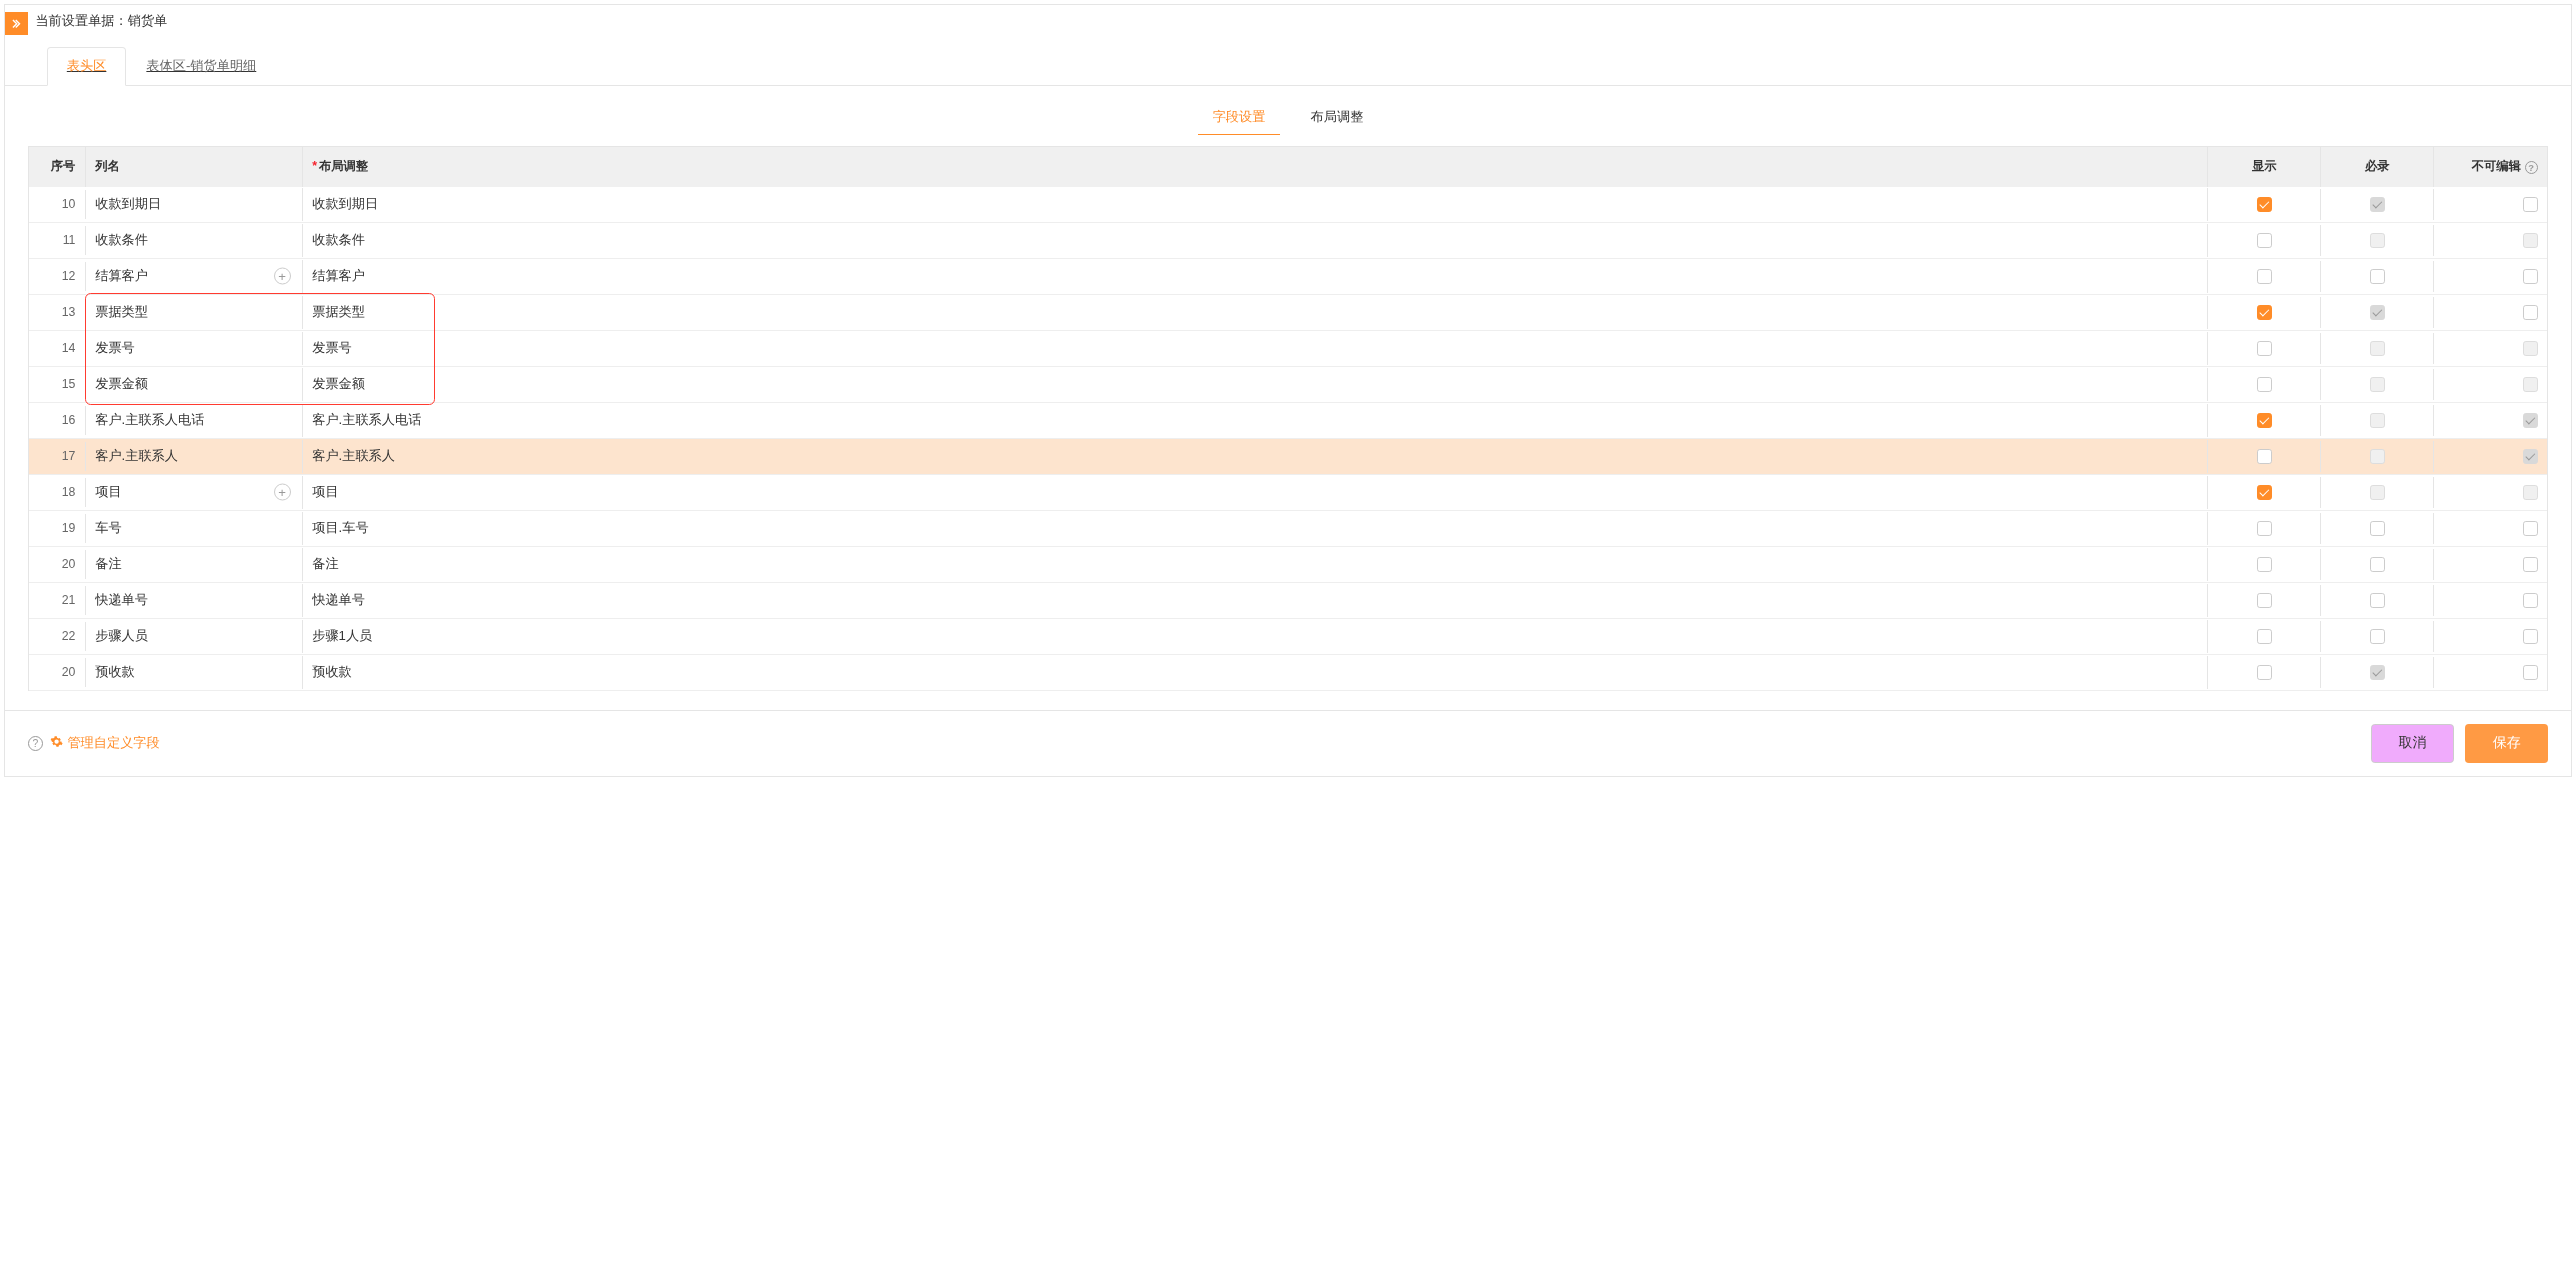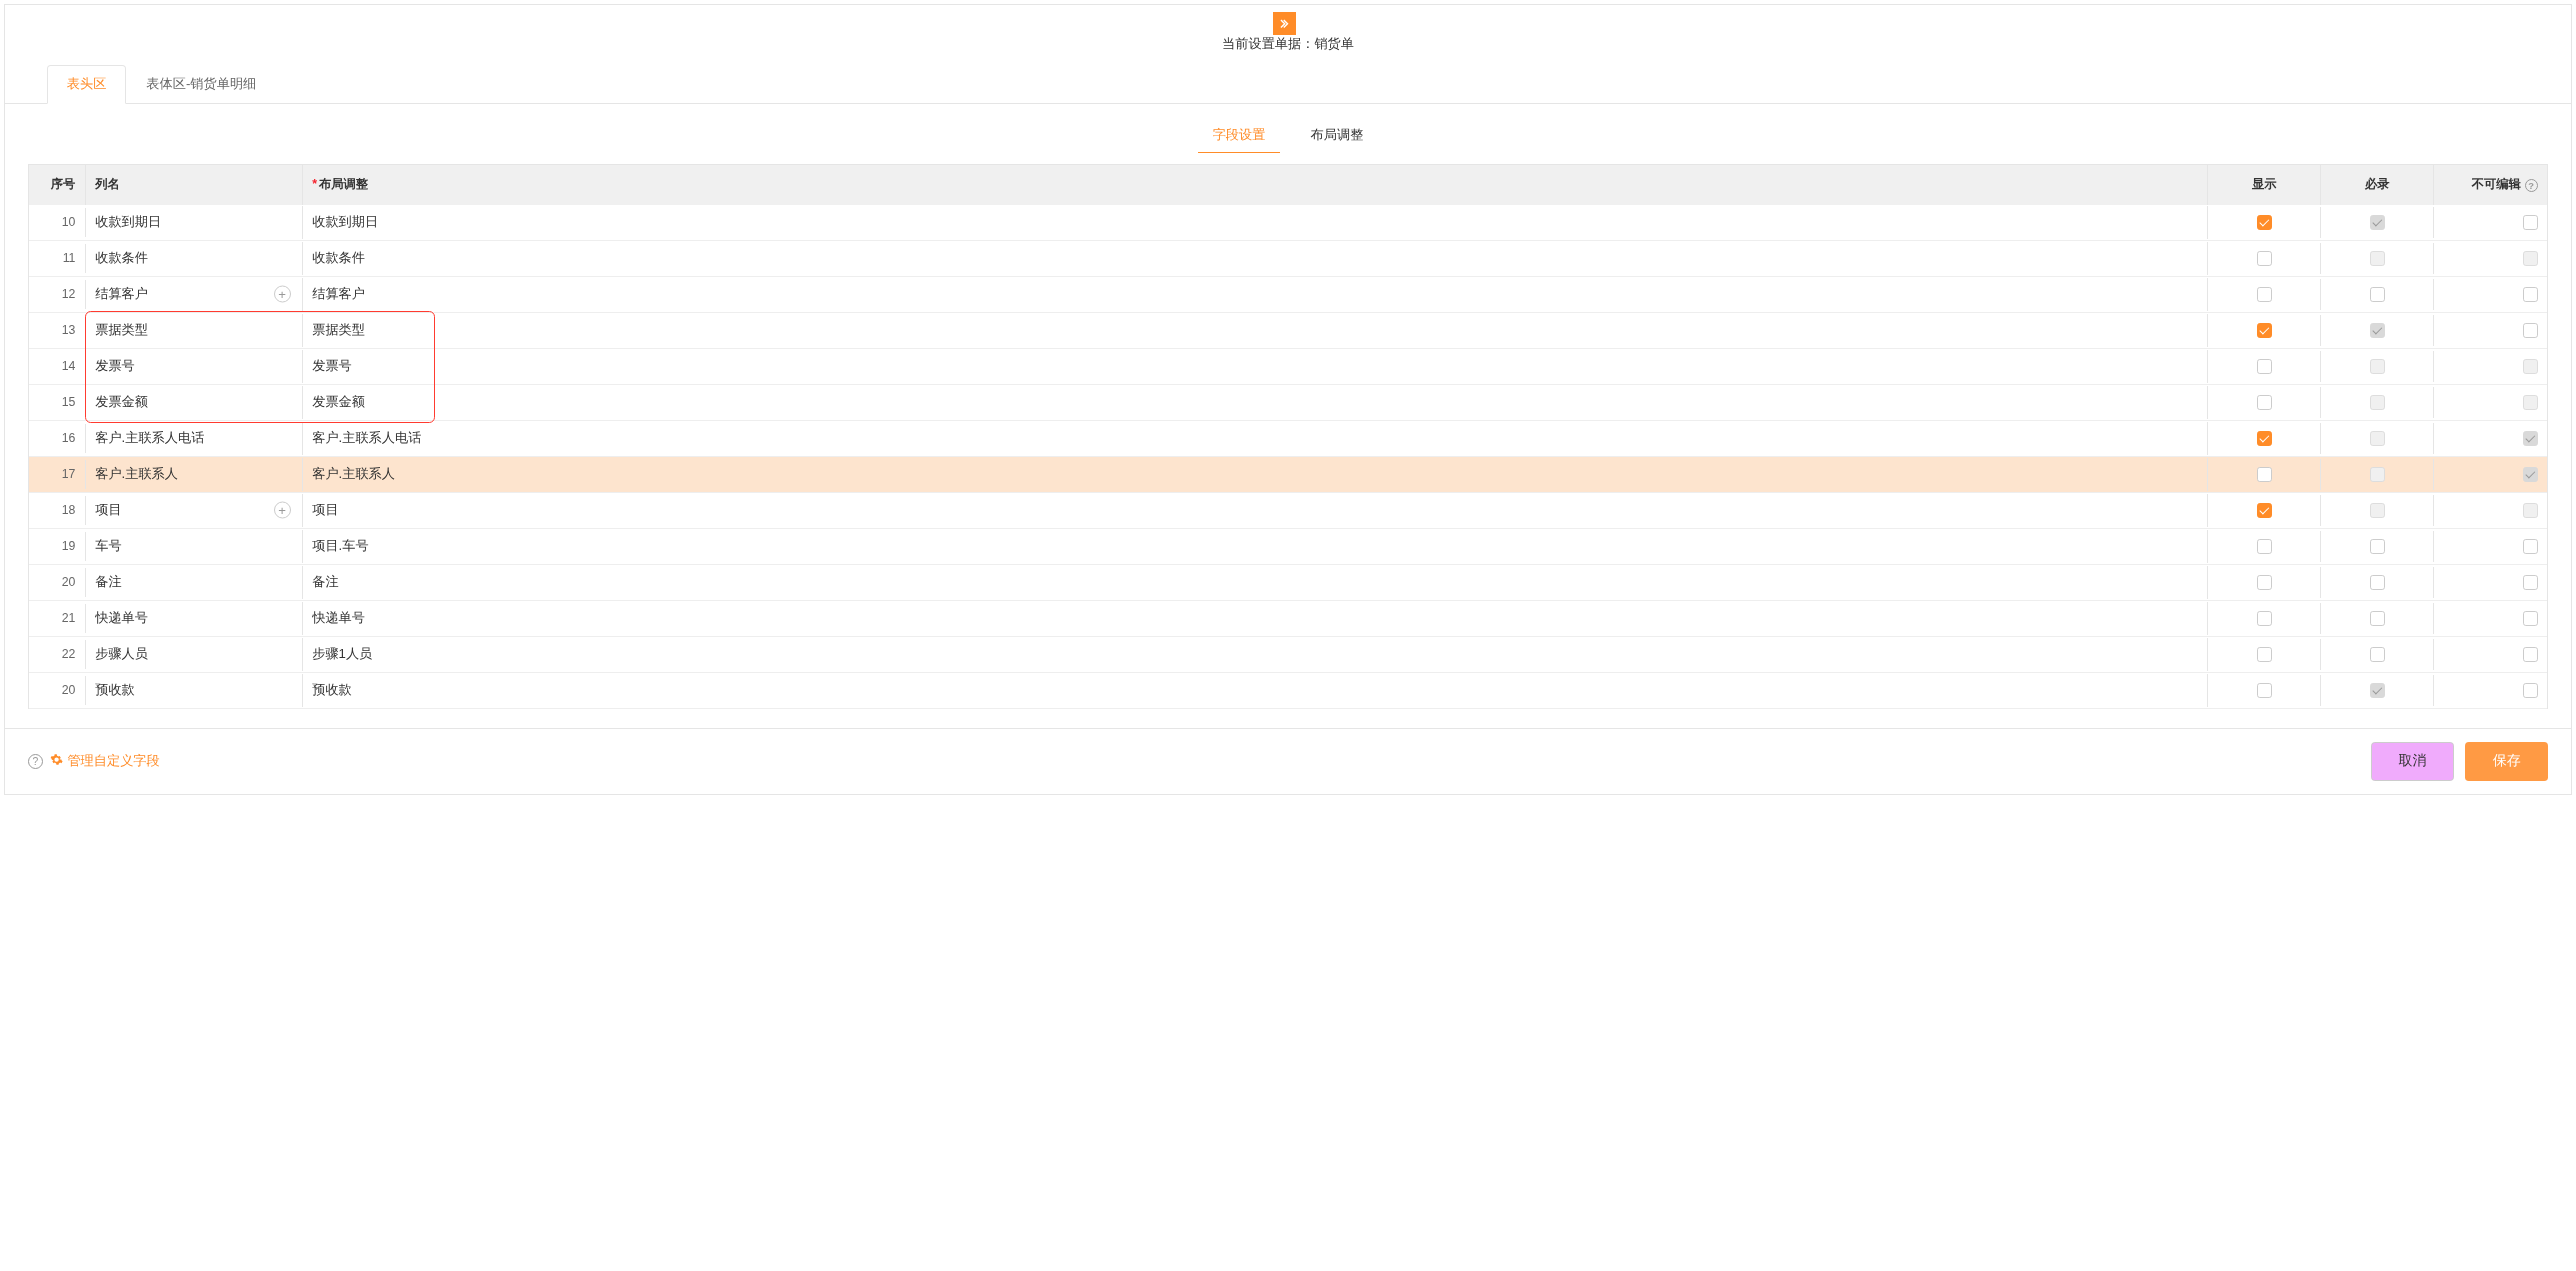--- a/index.html
+++ b/index.html
@@ -9,24 +9,23 @@
       color: #333;
       font-size: 13.2px;
     }
     .container {
       border: 0.9px solid #e5e5e5;
       margin: 3.8px;
       position: relative;
     }
     .top-bar {
       display: flex;
-      align-items: center;
+      align-items: flex-start;
       padding: 7.6px 0;
       position: relative;
-      flex-direction: column;
     }
     .expand-btn {
       background: #ff8c28;
       color: #fff;
       width: 23px;
       height: 23px;
       display: inline-flex;
       align-items: center;
       justify-content: center;
       cursor: pointer;
@@ -34,20 +33,21 @@
       margin-right: 7.6px;
     }
     .top-label {
       font-size: 13.2px;
       color: #333;
     }
     .tabs-container {
       display: flex;
       padding-left: 42px;
       margin-top: 3.8px;
+      text-decoration: underline;
     }
     .tab {
       padding: 9.4px 19px;
       cursor: pointer;
       font-size: 13.2px;
       color: #666;
       border: 0.9px solid transparent;
     }
     .tab.active {
       color: #ff8c28;

